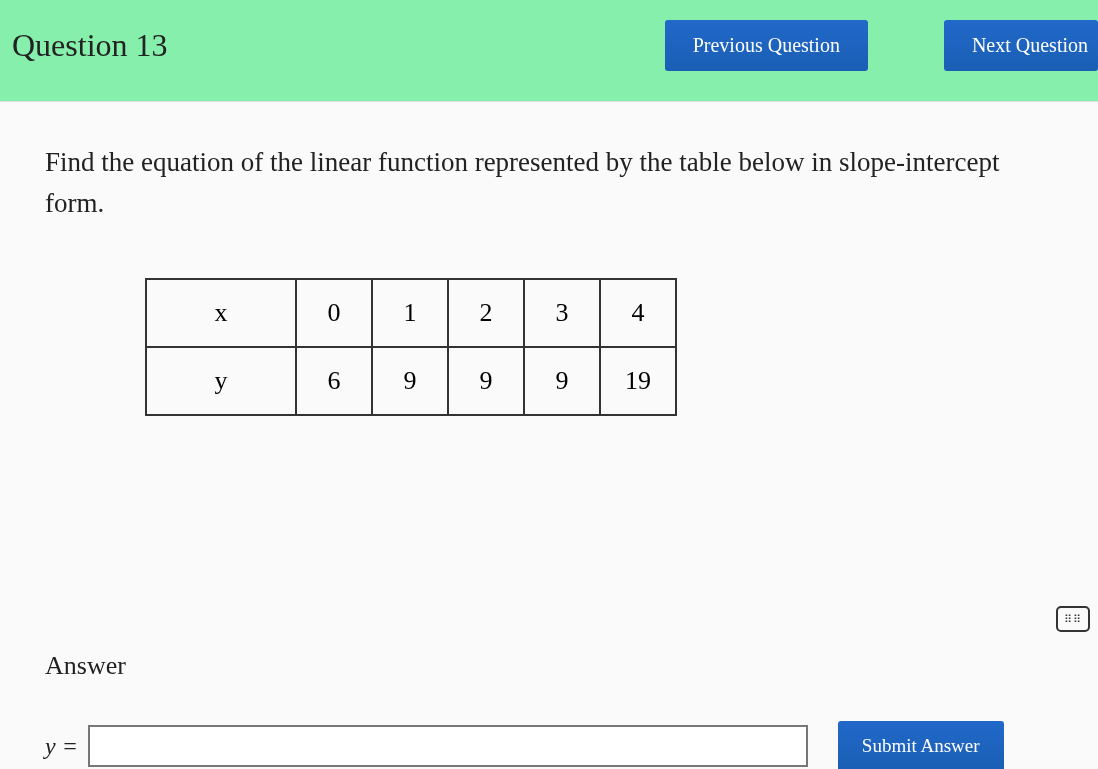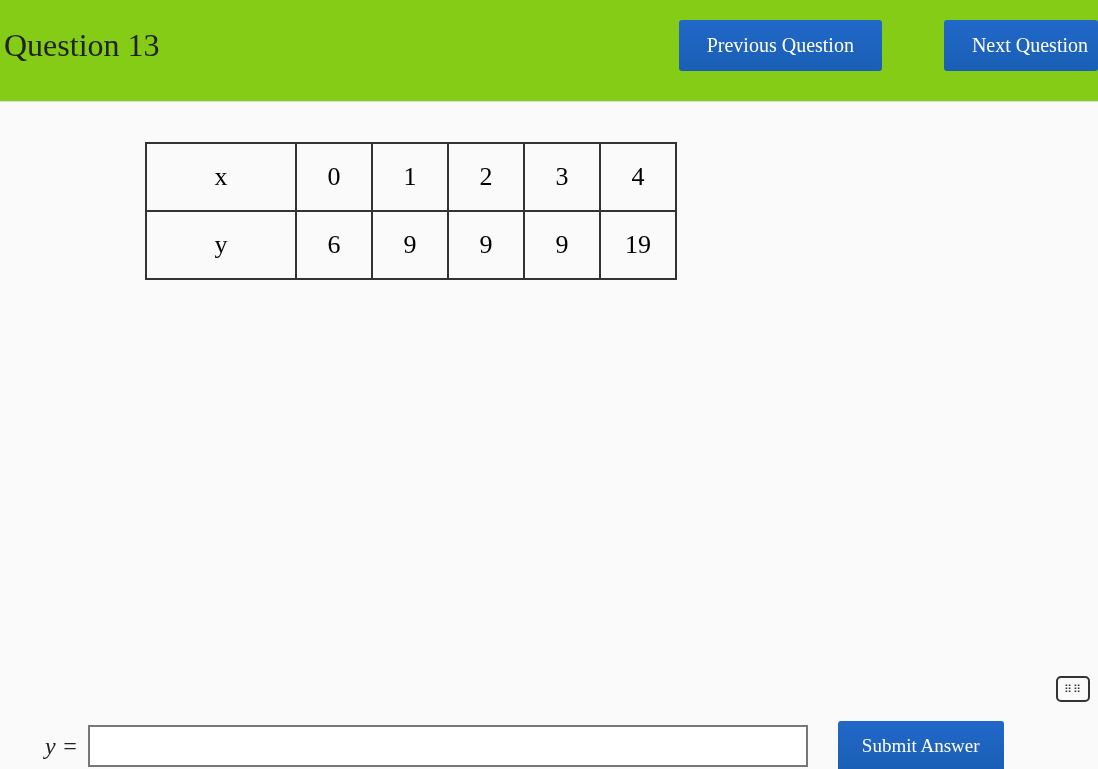--- a/index.html
+++ b/index.html
@@ -11,33 +11,33 @@
       font-family: Georgia, 'Times New Roman', serif;
       background: #f0f0f0;
       width: 1098px;
       height: 769px;
       overflow: hidden;
     }
     .header {
       display: flex;
       align-items: center;
       justify-content: space-between;
-      padding: 20px 0 30px 4px;
-      background: #84cc16;
+      padding: 20px 0 30px 12px;
+      background: #86efac;
       border-bottom: 1px solid #ddd;
     }
     .question-title {
       font-size: 32px;
       font-weight: normal;
       color: #222;
       padding-left: 0;
     }
     .nav-buttons {
       display: flex;
-      gap: 18px;
+      gap: 32px;
       padding-right: 0;
     }
     .nav-btn {
       background: #1a5fb4;
       background: linear-gradient(#2168c9, #1a5fb4);
       color: #fff;
       border: none;
       padding: 14px 28px;
       font-size: 20px;
       font-family: Georgia, 'Times New Roman', serif;
@@ -149,20 +149,21 @@
 
 <div class="header">
   <h1 class="question-title">Question 13</h1>
   <div class="nav-buttons">
     <button class="nav-btn">Previous Question</button>
     <button class="nav-btn next">Next Question</button>
   </div>
 </div>
 
 <div class="content">
+  <p class="prompt">Find the equation of the linear function represented by the table below in slope-intercept form.</p>
 
   <div class="table-wrap">
     <table>
       <tbody>
           <tr>
         <td class="label">x</td>
         <td class="val">0</td>
         <td class="val">1</td>
         <td class="val">2</td>
         <td class="val">3</td>
@@ -177,19 +178,20 @@
         <td class="val">19</td>
       </tr>
     </tbody>
       </table>
   </div>
 
   <div class="answer-section">
     <div class="keyboard-icon">
       <span class="keyboard-icon-inner">⠿⠿</span>
     </div>
+    <div class="answer-label">Answer</div>
     <div class="answer-row">
       <span class="y-equals">y =</span>
       <input type="text" class="answer-input" value="" style="">
       <button class="submit-btn">Submit Answer</button>
     </div>
   </div>
 </div>
 
 </body></html>

